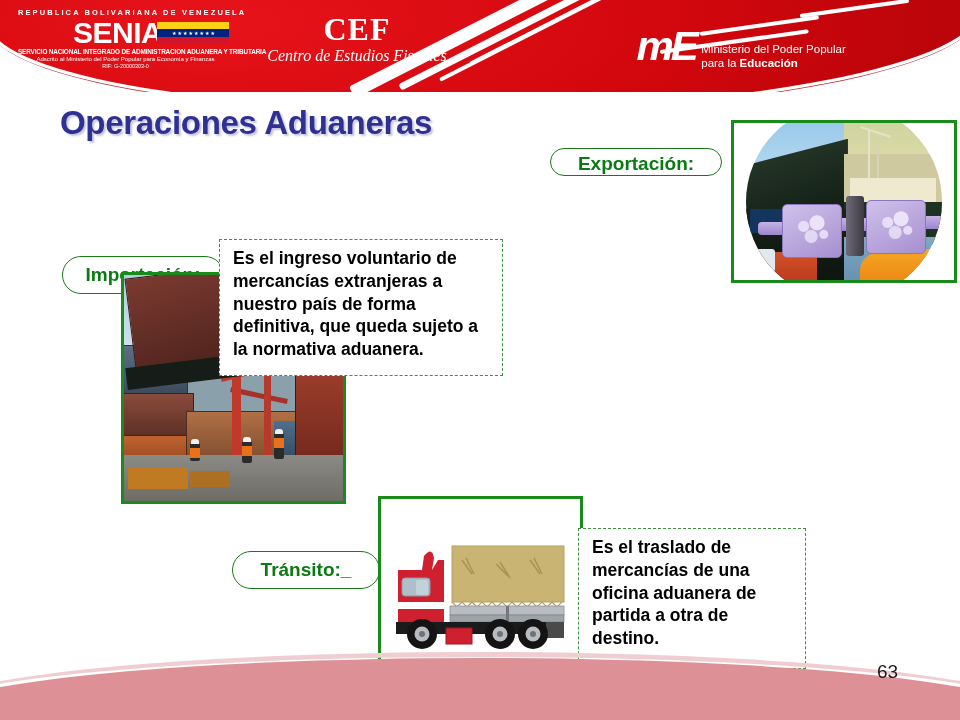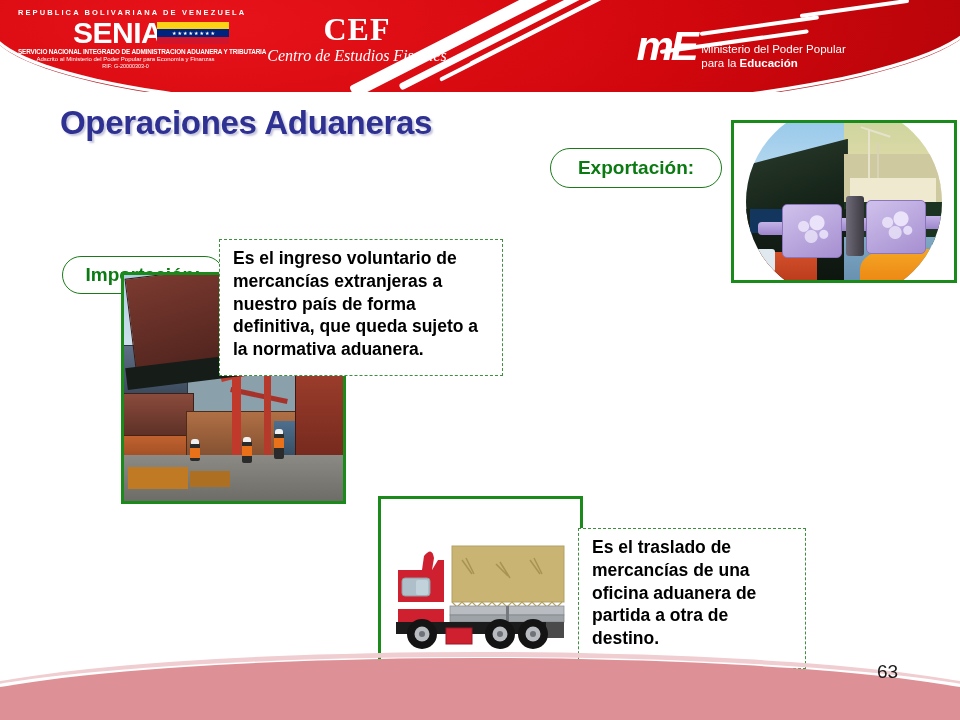--- a/index.html
+++ b/index.html
@@ -186,21 +186,21 @@
     border-radius: 26px;
     background: #ffffff;
     color: #0b7a12;
     font-size: 19px;
     font-weight: bold;
     display: flex;
     align-items: center;
     justify-content: center;
     box-sizing: border-box;
   }
-  .pill-exp  { left: 550px; top: 148px; width: 172px; height: 40px; }
+  .pill-exp  { left: 550px; top: 148px; width: 172px; height: 28px; align-items: flex-end; }
   .pill-imp  { left: 62px;  top: 256px; width: 162px; height: 38px; }
   .pill-tra  { left: 232px; top: 551px; width: 148px; height: 38px; }
   .pill-tra .pill-label { text-decoration: none; }
   .pill-tra .underscore { color:#0b7a12; }
 
   
   .frame {
     position: absolute;
     border: 3px solid #1a8a1a;
     box-sizing: border-box;
@@ -419,20 +419,24 @@
       <div class="pallet"></div>
       <div class="pallet2"></div>
       <div class="worker worker-1"></div>
       <div class="worker worker-2"></div>
       <div class="worker worker-3"></div>
     </div>
   </div>
 
   <div class="textbox tb-imp">Es el ingreso voluntario de mercancías extranjeras a nuestro país de forma definitiva, que queda sujeto a la normativa aduanera.</div>
 
+  <div class="pill pill-tra">
+    <span class="pill-label">Tránsito:</span>
+      <span class="underscore">_</span>
+  </div>
 
   <div class="frame frame-tra">
     <svg class="truck-svg" width="182" height="118" viewBox="0 0 182 118">
 
       <rect x="62" y="12" width="112" height="56" fill="#c9b473" stroke="#b3a164" stroke-width="1"></rect>
       <path d="M72 26 l10 14 M76 24 l8 16 M106 30 l12 12 M110 28 l10 16 M140 26 l10 14 M144 24 l8 16" stroke="#a89352" stroke-width="1.5" fill="none"></path>
 
       <path d="M62 68 l5 5 l5 -5 l5 5 l5 -5 l5 5 l5 -5 l5 5 l5 -5 l5 5 l5 -5 l5 5 l5 -5 l5 5 l5 -5 l5 5 l5 -5 l5 5 l5 -5 l5 5 l5 -5 l5 5 l5 -5" fill="none" stroke="#b3a164" stroke-width="1.2"></path>
 
       <rect x="60" y="72" width="114" height="9" fill="#b9bcc0" stroke="#8d9196" stroke-width="0.8"></rect>

